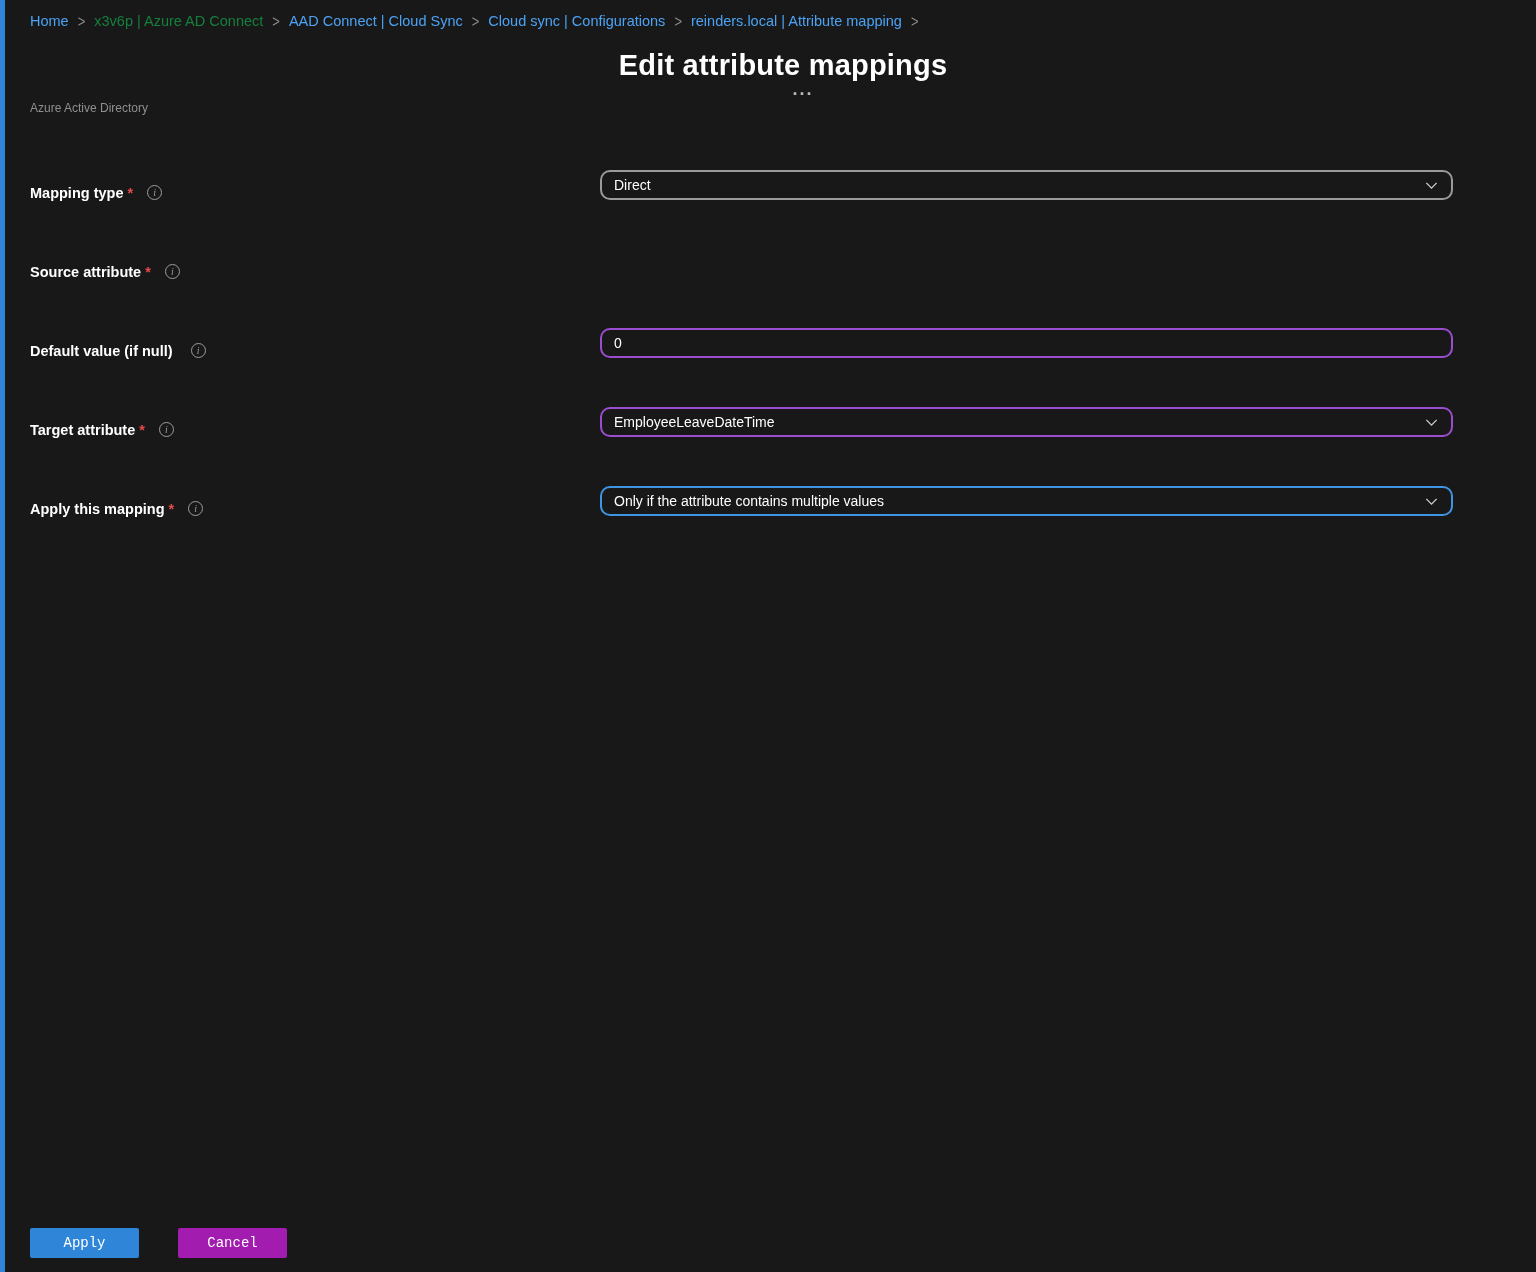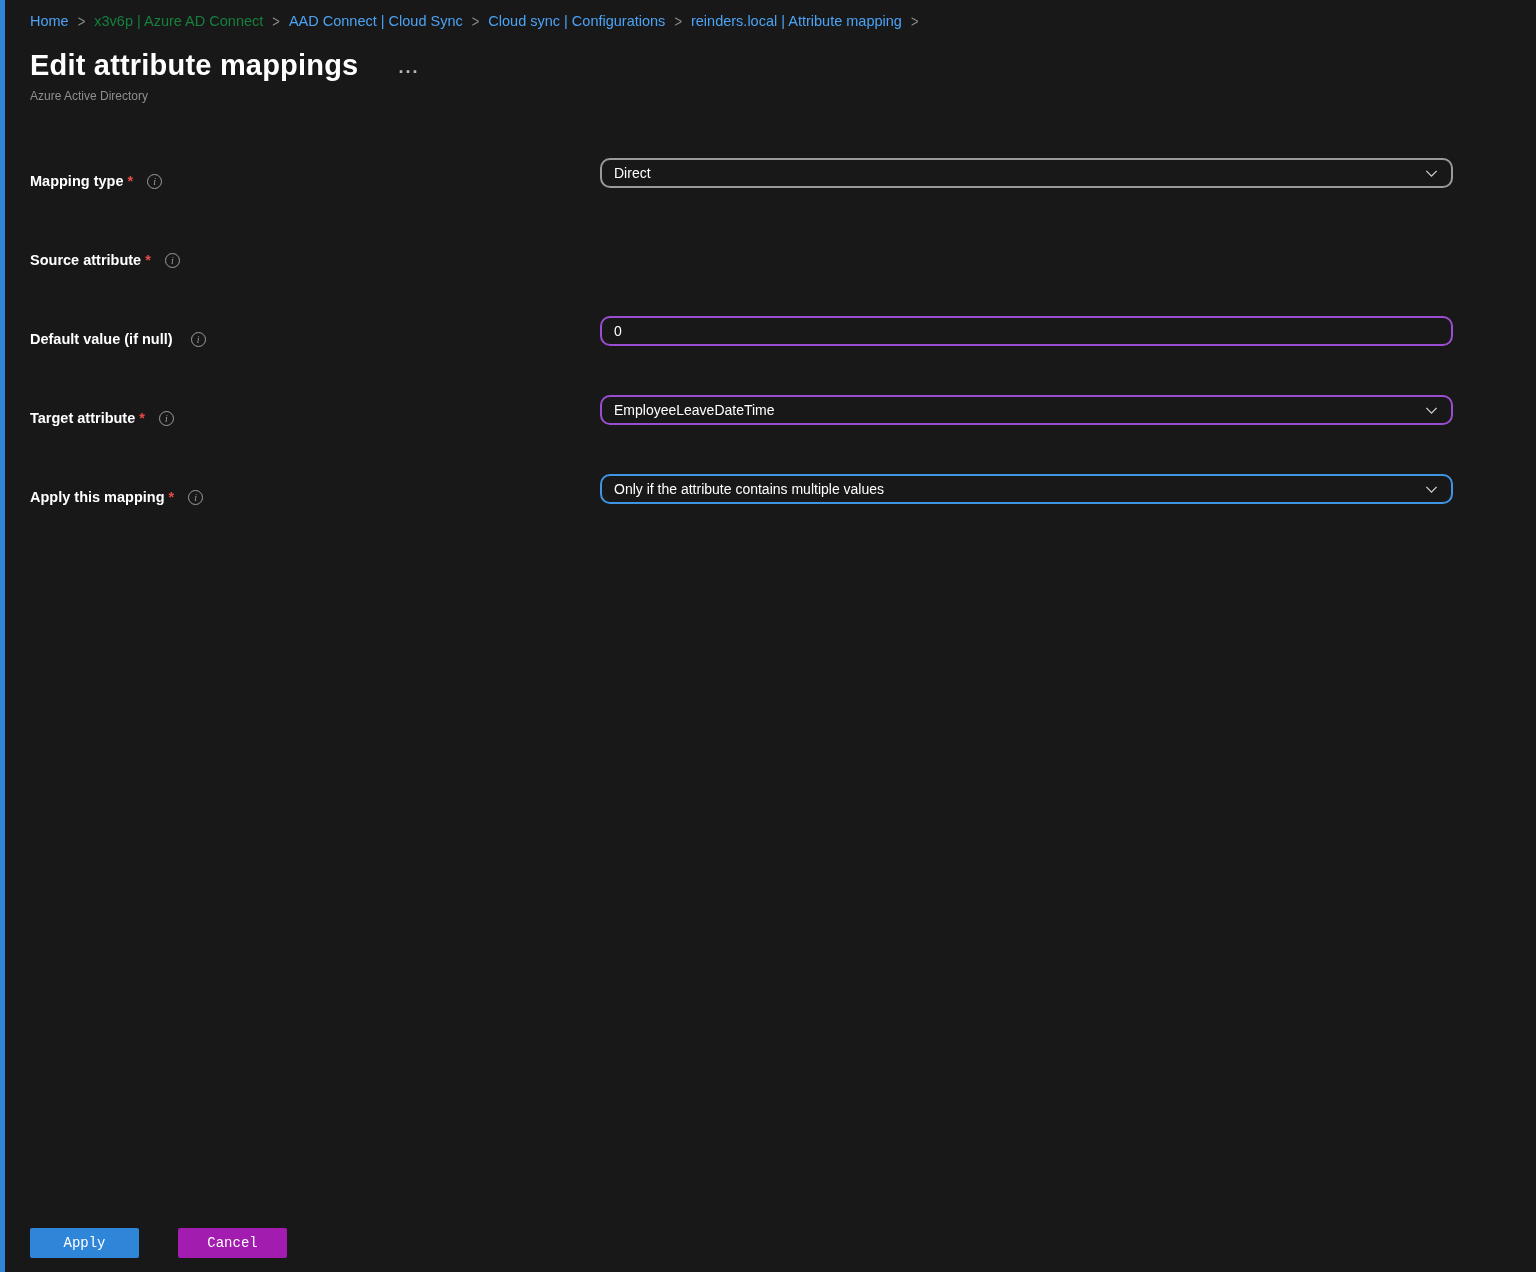--- a/index.html
+++ b/index.html
@@ -18,33 +18,33 @@
   }
 
   .content { padding: 13px 0 0 30px; }
 
   
   .breadcrumb { display: flex; align-items: center; font-size: 14.5px; }
   .crumb { text-decoration: none; cursor: pointer; white-space: nowrap; }
   .crumb-sep { color: #8f8f8f; margin: 0 9px; font-size: 13px; transform: scaleY(1.2); }
 
   
-  .title-row { display: flex; align-items: center; margin-top: 20px; }
+  .title-row { display: flex; align-items: center; margin-top: 20px; flex-direction: column; }
   .page-title { font-size: 29px; font-weight: 700; letter-spacing: 0.2px; }
   .more-options {
     color: #b8b8b8; font-size: 18px; font-weight: 700;
     margin-left: 40px; letter-spacing: 2px; cursor: pointer;
     line-height: 10px; padding-top: 2px;
   }
   .page-subtitle { margin-top: 7px; font-size: 12px; color: #8f8f8f; }
 
   
   .form { margin-top: 54px; }
   .row { display: flex; align-items: center; margin-bottom: 47px; }
-  .label-cell { width: 570px; display: flex; align-items: flex-end; margin-top: 16px; }
+  .label-cell { width: 570px; display: flex; align-items: flex-start; margin-top: 16px; }
   .label { font-size: 14.5px; font-weight: 700; color: #ffffff; }
   .req { font-weight: 700; margin-left: 4px; font-size: 14.5px; }
   .info {
     display: inline-flex; align-items: center; justify-content: center;
     width: 15px; height: 15px; margin-left: 14px;
     border: 1px solid #9d9d9d; border-radius: 50%;
     color: #9d9d9d; font-size: 10px; font-style: italic;
     font-family: "Liberation Serif", serif; line-height: 1;
   }
   .control {

